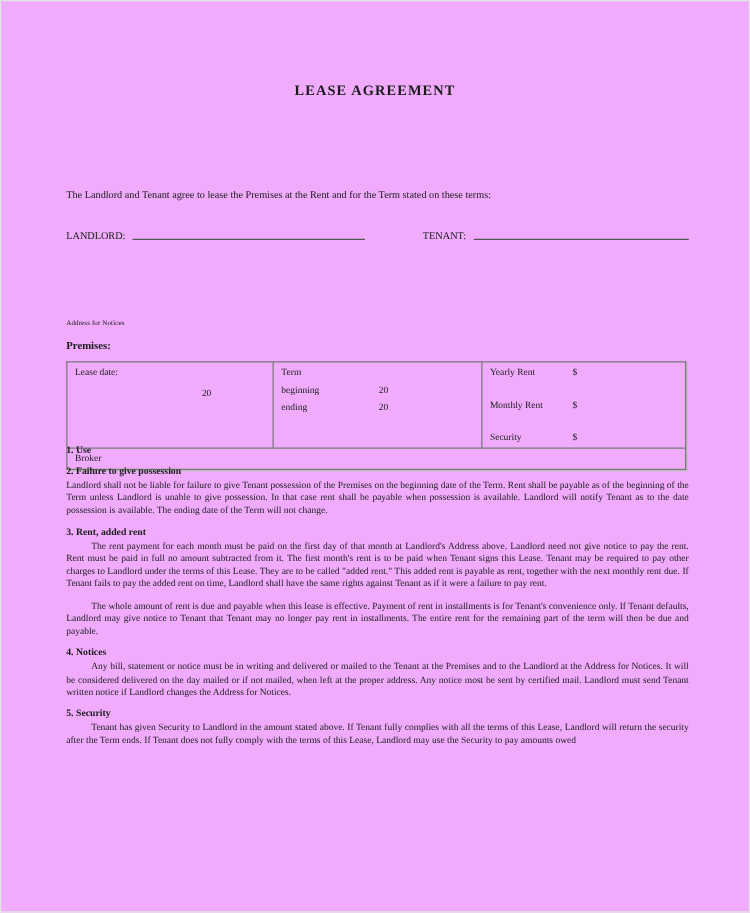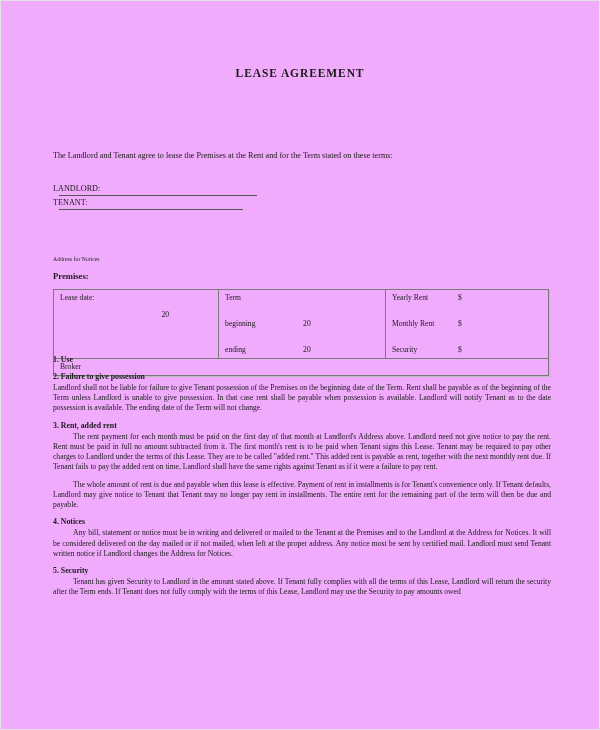--- a/index.html
+++ b/index.html
@@ -41,23 +41,22 @@
     top: 150px;
     font-size: 8.2px;
     line-height: 1.25;
   }
   .sig-row {
     position: absolute;
     left: 52px;
     right: 48px;
     top: 183px;
     display: flex;
-    align-items: flex-start;
+    align-items: flex-end;
     font-size: 8.2px;
-    flex-direction: column;
   }
   .sig-label {
     font-size: 8.2px;
     white-space: nowrap;
     padding-bottom: 1px;
   }
   .sig-rule {
     border-bottom: 1.3px solid #555;
     height: 1px;
     margin-left: 6px;
@@ -105,21 +104,21 @@
   .lease-date-top { display: block; }
   .lease-date-year {
     display: block;
     text-align: right;
     padding-right: 44px;
     margin-top: 7px;
   }
   .term-grid {
     display: grid;
     grid-template-columns: 78px auto;
-    row-gap: 16px;
+    row-gap: 4px;
   }
   .term-grid span { line-height: 1.32; }
   .term-year { text-align: left; }
   .rent-grid {
     display: grid;
     grid-template-columns: 66px auto;
     row-gap: 16px;
   }
   .rent-grid span { line-height: 1.32; }
 

